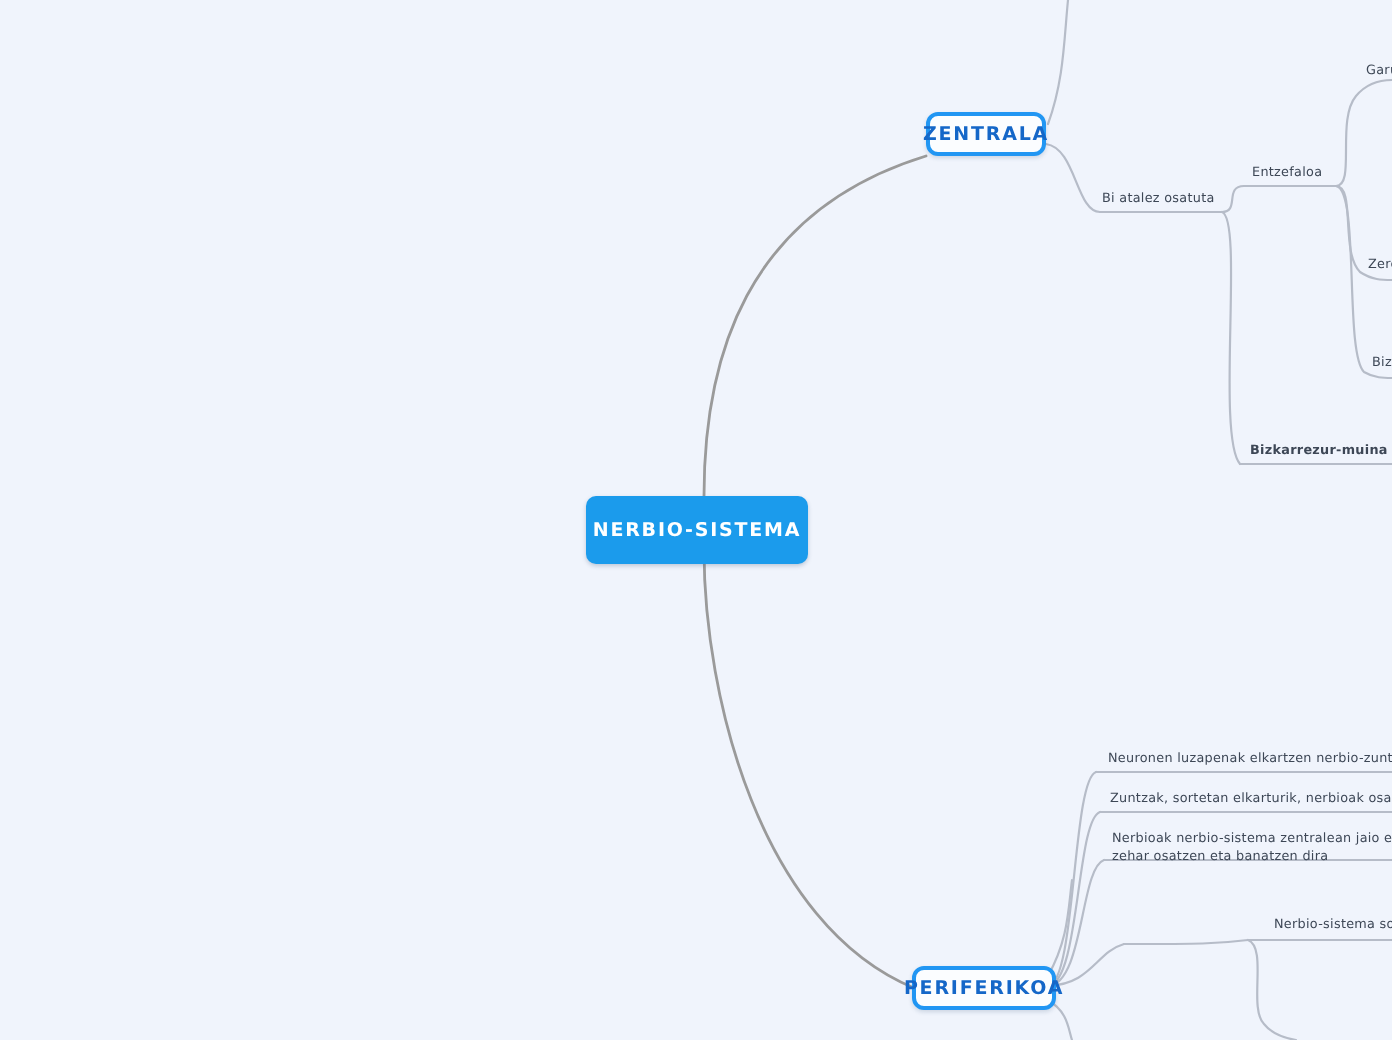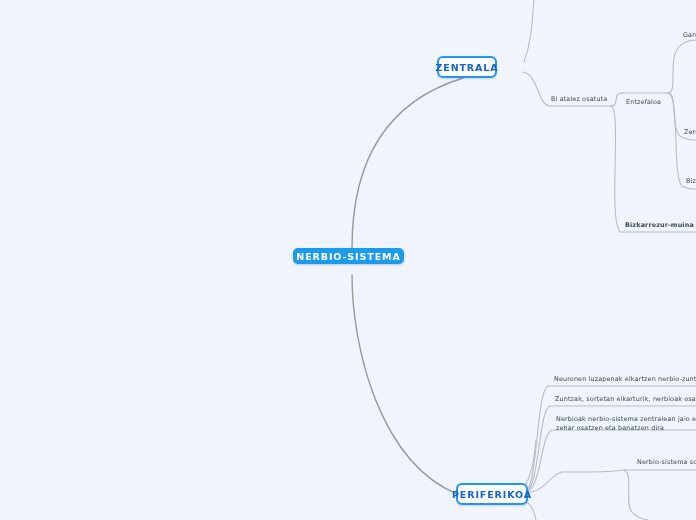--- a/index.html
+++ b/index.html
@@ -32,21 +32,21 @@
     letter-spacing: 0.9px;
     font-weight: bold;
     font-size: 9.5px;
   }
   .node-root {
     background: #1b9bec;
     color: #ffffff;
     border-radius: 5px;
     box-shadow: 0 1px 2px rgba(40,70,110,0.25);
     padding: 0 10px;
-    height: 16px;
+    height: 34px;
   }
   .node-branch {
     background: #fbfdff;
     color: #1567c8;
     border: 2px solid #2196f3;
     border-radius: 6px;
     box-shadow: 0 1px 2px rgba(40,70,110,0.18);
     padding: 0 9px;
     height: 22px;
   }
@@ -107,31 +107,31 @@
       <path d="M 562 472 C 600 472 608 472 624 470"></path>
       <path d="M 624 470 L 696 470"></path>
       <path d="M 624 470 C 634 474 624 504 632 512 C 636 517 642 519 648 520"></path>
     </g>
   </svg>
 
   <div class="node node-root" style="left:293px; top:248px; width:111px;">
     <span>NERBIO-SISTEMA</span>
   </div>
 
-  <div class="node node-branch" style="left:437px; top:56px; width:60px;">
+  <div class="node node-branch" style="left:463px; top:56px; width:60px;">
     <span>ZENTRALA</span>
   </div>
 
   <div class="node node-branch" style="left:456px; top:483px; width:72px;align-items:center;">
     <span>PERIFERIKOA</span>
   </div>
 
   <div class="leaf" style="left:551px; top:95px;">Bi atalez osatuta</div>
 
-  <div class="leaf" style="left:626px; top:98px;">Entzefaloa</div>
+  <div class="leaf" style="left:626px; top:82px;">Entzefaloa</div>
 
   <div class="leaf clipped" style="left:683px; top:31px; width:13px;">Garuna</div>
 
   <div class="leaf clipped" style="left:684px; top:128px; width:12px;">Zerebeloa</div>
 
   <div class="leaf clipped" style="left:686px; top:177px; width:10px;">Bizkar-muin gingila</div>
 
   <div class="leaf" style="left:625px; top:221px;font-weight:bold;">Bizkarrezur-muina</div>
 
   <div class="leaf clipped" style="left:554px; top:375px; width:142px;">Neuronen luzapenak elkartzen nerbio-zuntzak osatzen dituzte</div>

